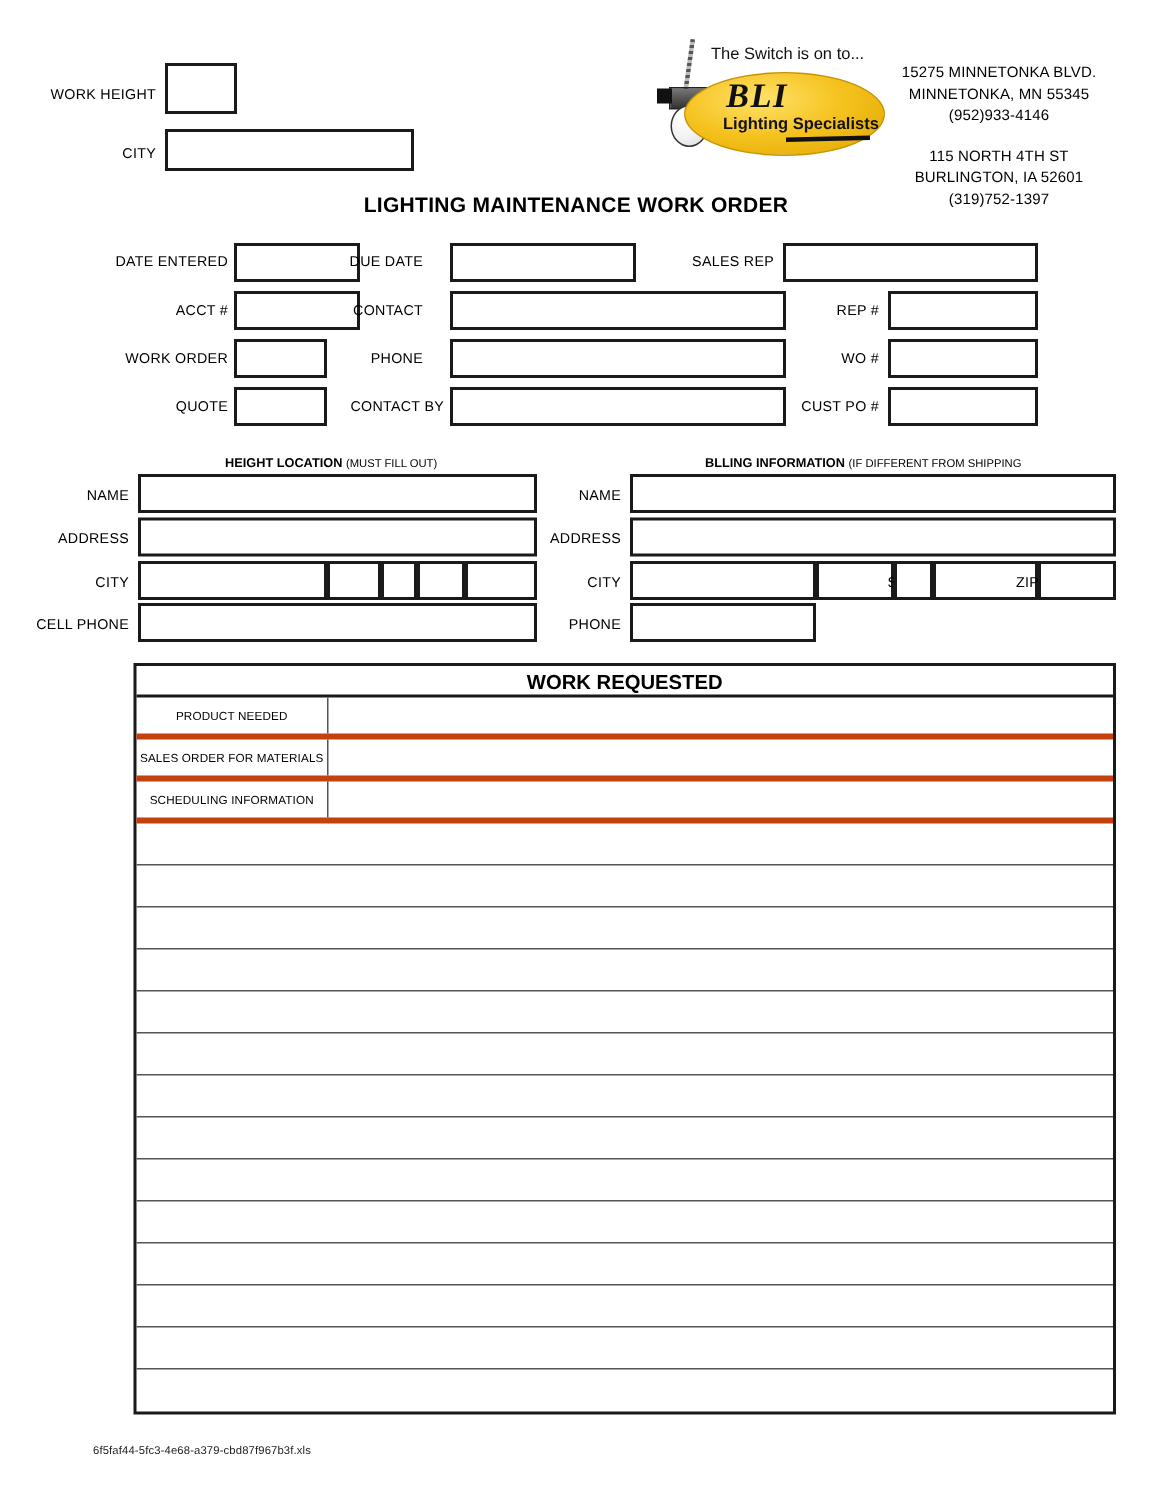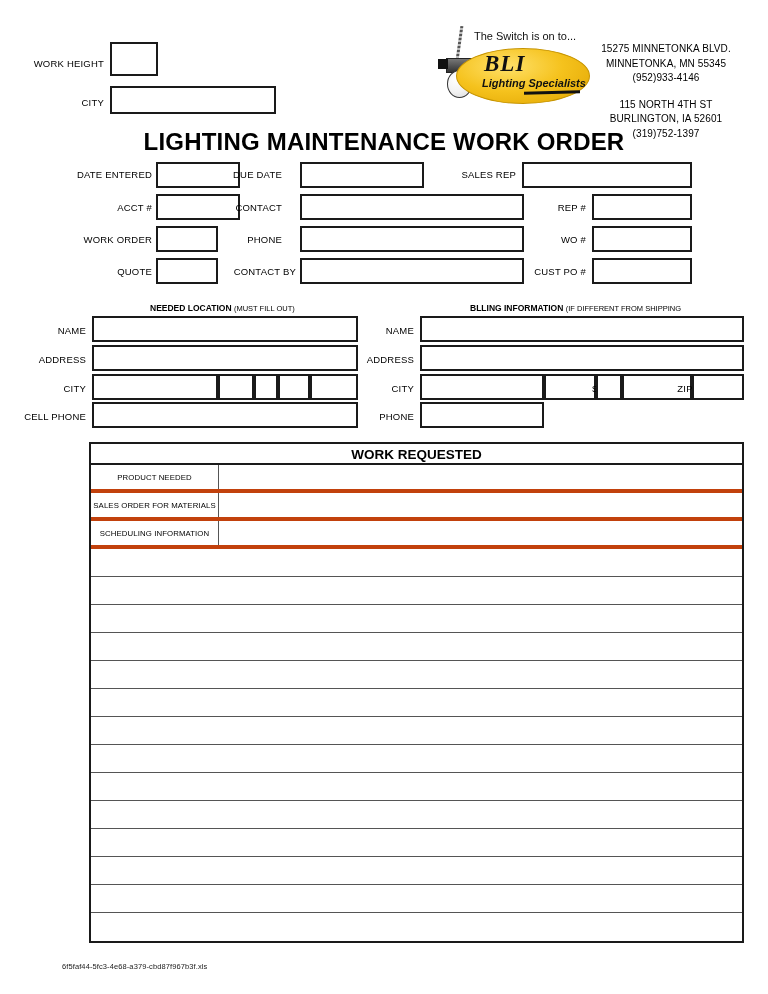--- a/index.html
+++ b/index.html
@@ -77,21 +77,20 @@
     color: #111;
     line-height: 1;
     font-family: "Liberation Serif", serif;
   }
   .logo-sub {
     position: absolute;
     left: 44px;
     top: 54px;
     font-size: 11px;
     font-weight: bold;
-    font-style: italic;
     color: #111;
     line-height: 1;
     white-space: nowrap;
     font-family: "Liberation Sans", sans-serif;
   }
   .logo-underline {
     position: absolute;
     left: 86px;
     top: 67px;
     width: 56px;
@@ -140,21 +139,21 @@
     letter-spacing: 0.1px;
   }
   #address-block .gap { height: 12px; }
 
   
   #page-title {
     position: absolute;
     left: 0; top: 128px;
     width: 768px;
     text-align: center;
-    font-size: 24px;
+    font-size: 14px;
     font-weight: bold;
     letter-spacing: 0.2px;
   }
 
   
   .sec-cap {
     position: absolute;
     font-size: 8.5px;
     font-weight: bold;
     white-space: nowrap;
@@ -284,21 +283,21 @@
   <div class="lbl r" style="left:48px; top:267px; width:104px;">QUOTE</div>
   <div class="fbox" style="left:156px; top:258px; width:62px; height:26px;"></div>
 
   <div class="lbl r" style="left:196px; top:267px; width:100px;">CONTACT BY</div>
   <div class="fbox" style="left:300px; top:258px; width:224px; height:26px;"></div>
 
   <div class="lbl r" style="left:460px; top:267px; width:126px;">CUST PO #</div>
   <div class="fbox" style="left:592px; top:258px; width:100px; height:26px;"></div>
 
   <div class="sec-cap" style="left:150px; top:303px;">
-    <span>NEEDED LOCATION</span>
+    <span>HEIGHT LOCATION</span>
     <span class="note">(MUST FILL OUT)</span>
   </div>
 
   <div class="lbl r" style="left:22px; top:326px; width:64px;">NAME</div>
   <div class="fbox" style="left:92px; top:316px; width:266px; height:26px;"></div>
 
   <div class="lbl r" style="left:22px; top:355px; width:64px;">ADDRESS</div>
   <div class="fbox" style="left:92px; top:345px; width:266px; height:26px;"></div>
 
   <div class="lbl r" style="left:22px; top:384px; width:64px;">CITY</div>

